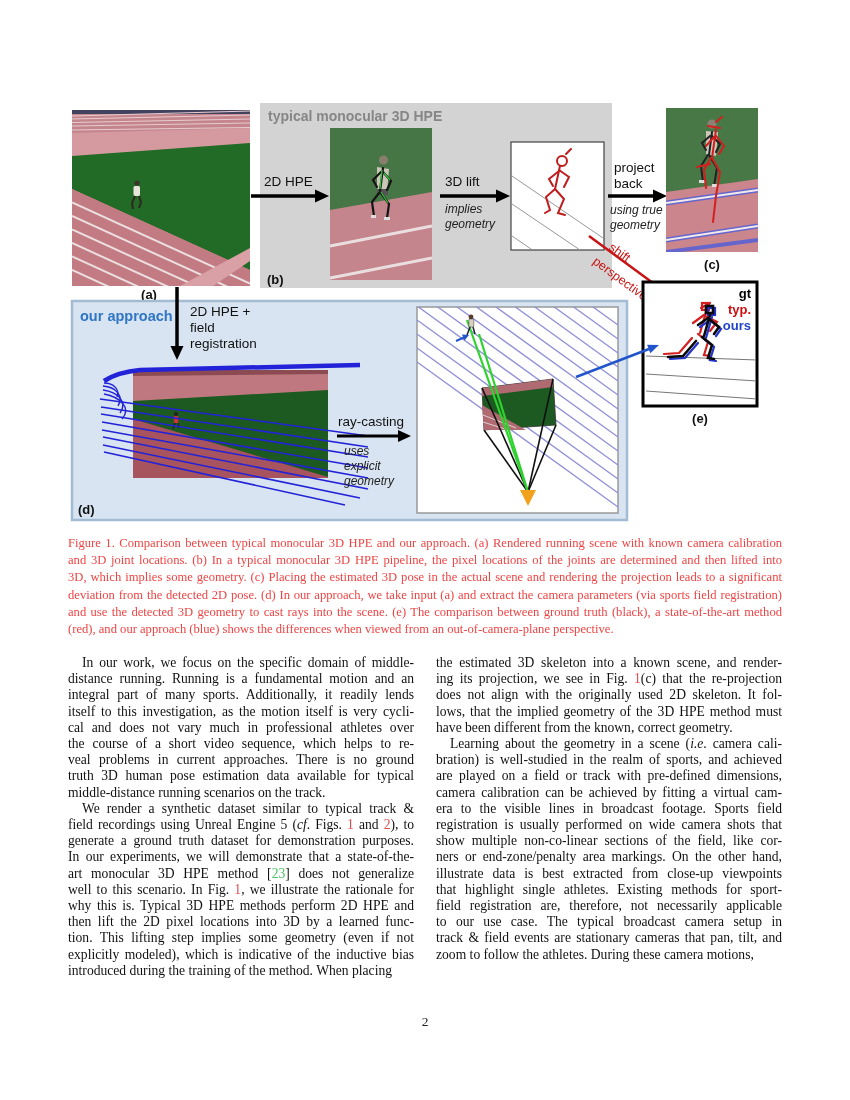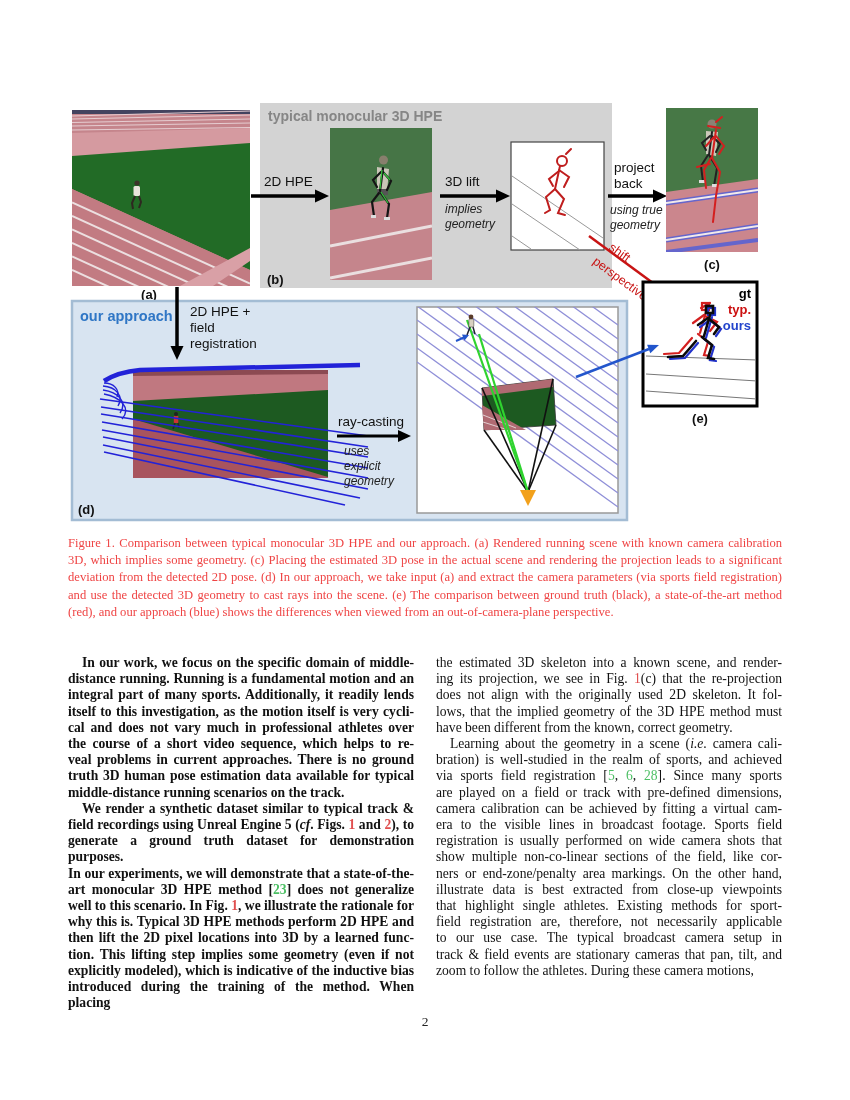--- a/index.html
+++ b/index.html
@@ -12,21 +12,21 @@
   .panlbl{font-size:13px;font-weight:bold;fill:#111;}
   .boxtitle{font-size:14px;font-weight:bold;fill:#868686;}
   .ourlbl{font-size:14.5px;font-weight:bold;fill:#2f76c5;}
   .leglbl{font-size:13px;font-weight:bold;}
   .shiftlbl{font-size:12.5px;fill:#c81414;}
   .caption{position:absolute;left:68px;top:535px;width:714px;
            font:12.6px/17.2px "Liberation Serif",serif;color:#ef4444;}
   .cline{text-align:justify;text-align-last:justify;}
   .cline.last{text-align-last:left;}
   .col{position:absolute;top:655px;width:346px;font:13.6px/16.2px "Liberation Serif",serif;color:#111;}
-  #col-left{left:68px;font-weight:bold;} #col-right{left:436px;}
+  #col-left{left:68px;} #col-right{left:436px;}
   .bline{text-align:justify;text-align-last:justify;}
   .bline.last{text-align-last:left;}
   .bline.indent{text-indent:14px;}
   .ref-r{color:#e04f4f;} .ref-g{color:#4bbf63;} .it{font-style:italic;}
   .pageno{position:absolute;left:68px;width:714px;top:1014px;text-align:center;
           font:13.5px "Liberation Serif",serif;color:#222;}
 </style>
 </head>
 <body>
 
@@ -361,20 +361,21 @@
     </g>
 
     <g>
       <line x1="576" y1="377" x2="649" y2="349" stroke="#2255cc" stroke-width="2.5"></line>
       <polygon points="659,345 650.3,353.2 647.1,344.8" fill="#2255cc"></polygon>
     </g>
   </svg>
 
   <div class="caption" id="caption">
       <div class="cline">Figure 1. Comparison between typical monocular 3D HPE and our approach. (a) Rendered running scene with known camera calibration</div>
+      <div class="cline">and 3D joint locations.  (b) In a typical monocular 3D HPE pipeline, the pixel locations of the joints are determined and then lifted into</div>
       <div class="cline">3D, which implies some geometry. (c) Placing the estimated 3D pose in the actual scene and rendering the projection leads to a significant</div>
       <div class="cline">deviation from the detected 2D pose. (d) In our approach, we take input (a) and extract the camera parameters (via sports field registration)</div>
       <div class="cline">and use the detected 3D geometry to cast rays into the scene.  (e) The comparison between ground truth (black), a state-of-the-art method</div>
       <div class="cline last">(red), and our approach (blue) shows the differences when viewed from an out-of-camera-plane perspective.</div>
     </div>
 
   <div class="col" id="col-left">
       <div class="bline indent">In our work, we focus on the specific domain of middle-</div>
       <div class="bline">distance running. Running is a fundamental motion and an</div>
       <div class="bline">integral part of many sports.  Additionally, it readily lends</div>
@@ -397,21 +398,20 @@
       <div class="bline last">introduced during the training of the method.  When placing</div>
     </div>
   <div class="col" id="col-right">
       <div class="bline">the estimated 3D skeleton into a known scene, and render-</div>
       <div class="bline">ing its projection, we see in Fig. <span class="ref-r">1</span>(c) that the re-projection</div>
       <div class="bline">does not align with the originally used 2D skeleton.  It fol-</div>
       <div class="bline">lows, that the implied geometry of the 3D HPE method must</div>
       <div class="bline last">have been different from the known, correct geometry.</div>
       <div class="bline indent">Learning about the geometry in a scene (<span class="it">i.e</span>. camera cali-</div>
       <div class="bline">bration) is well-studied in the realm of sports, and achieved</div>
-      <div class="bline">via sports field registration [<span class="ref-g">5</span>, <span class="ref-g">6</span>, <span class="ref-g">28</span>].  Since many sports</div>
       <div class="bline">are played on a field or track with pre-defined dimensions,</div>
       <div class="bline">camera calibration can be achieved by fitting a virtual cam-</div>
       <div class="bline">era to the visible lines in broadcast footage.  Sports field</div>
       <div class="bline">registration is usually performed on wide camera shots that</div>
       <div class="bline">show multiple non-co-linear sections of the field, like cor-</div>
       <div class="bline">ners or end-zone/penalty area markings. On the other hand,</div>
       <div class="bline">illustrate data is best extracted from close-up viewpoints</div>
       <div class="bline">that highlight single athletes.  Existing methods for sport-</div>
       <div class="bline">field registration are, therefore, not necessarily applicable</div>
       <div class="bline">to our use case.  The typical broadcast camera setup in</div>

